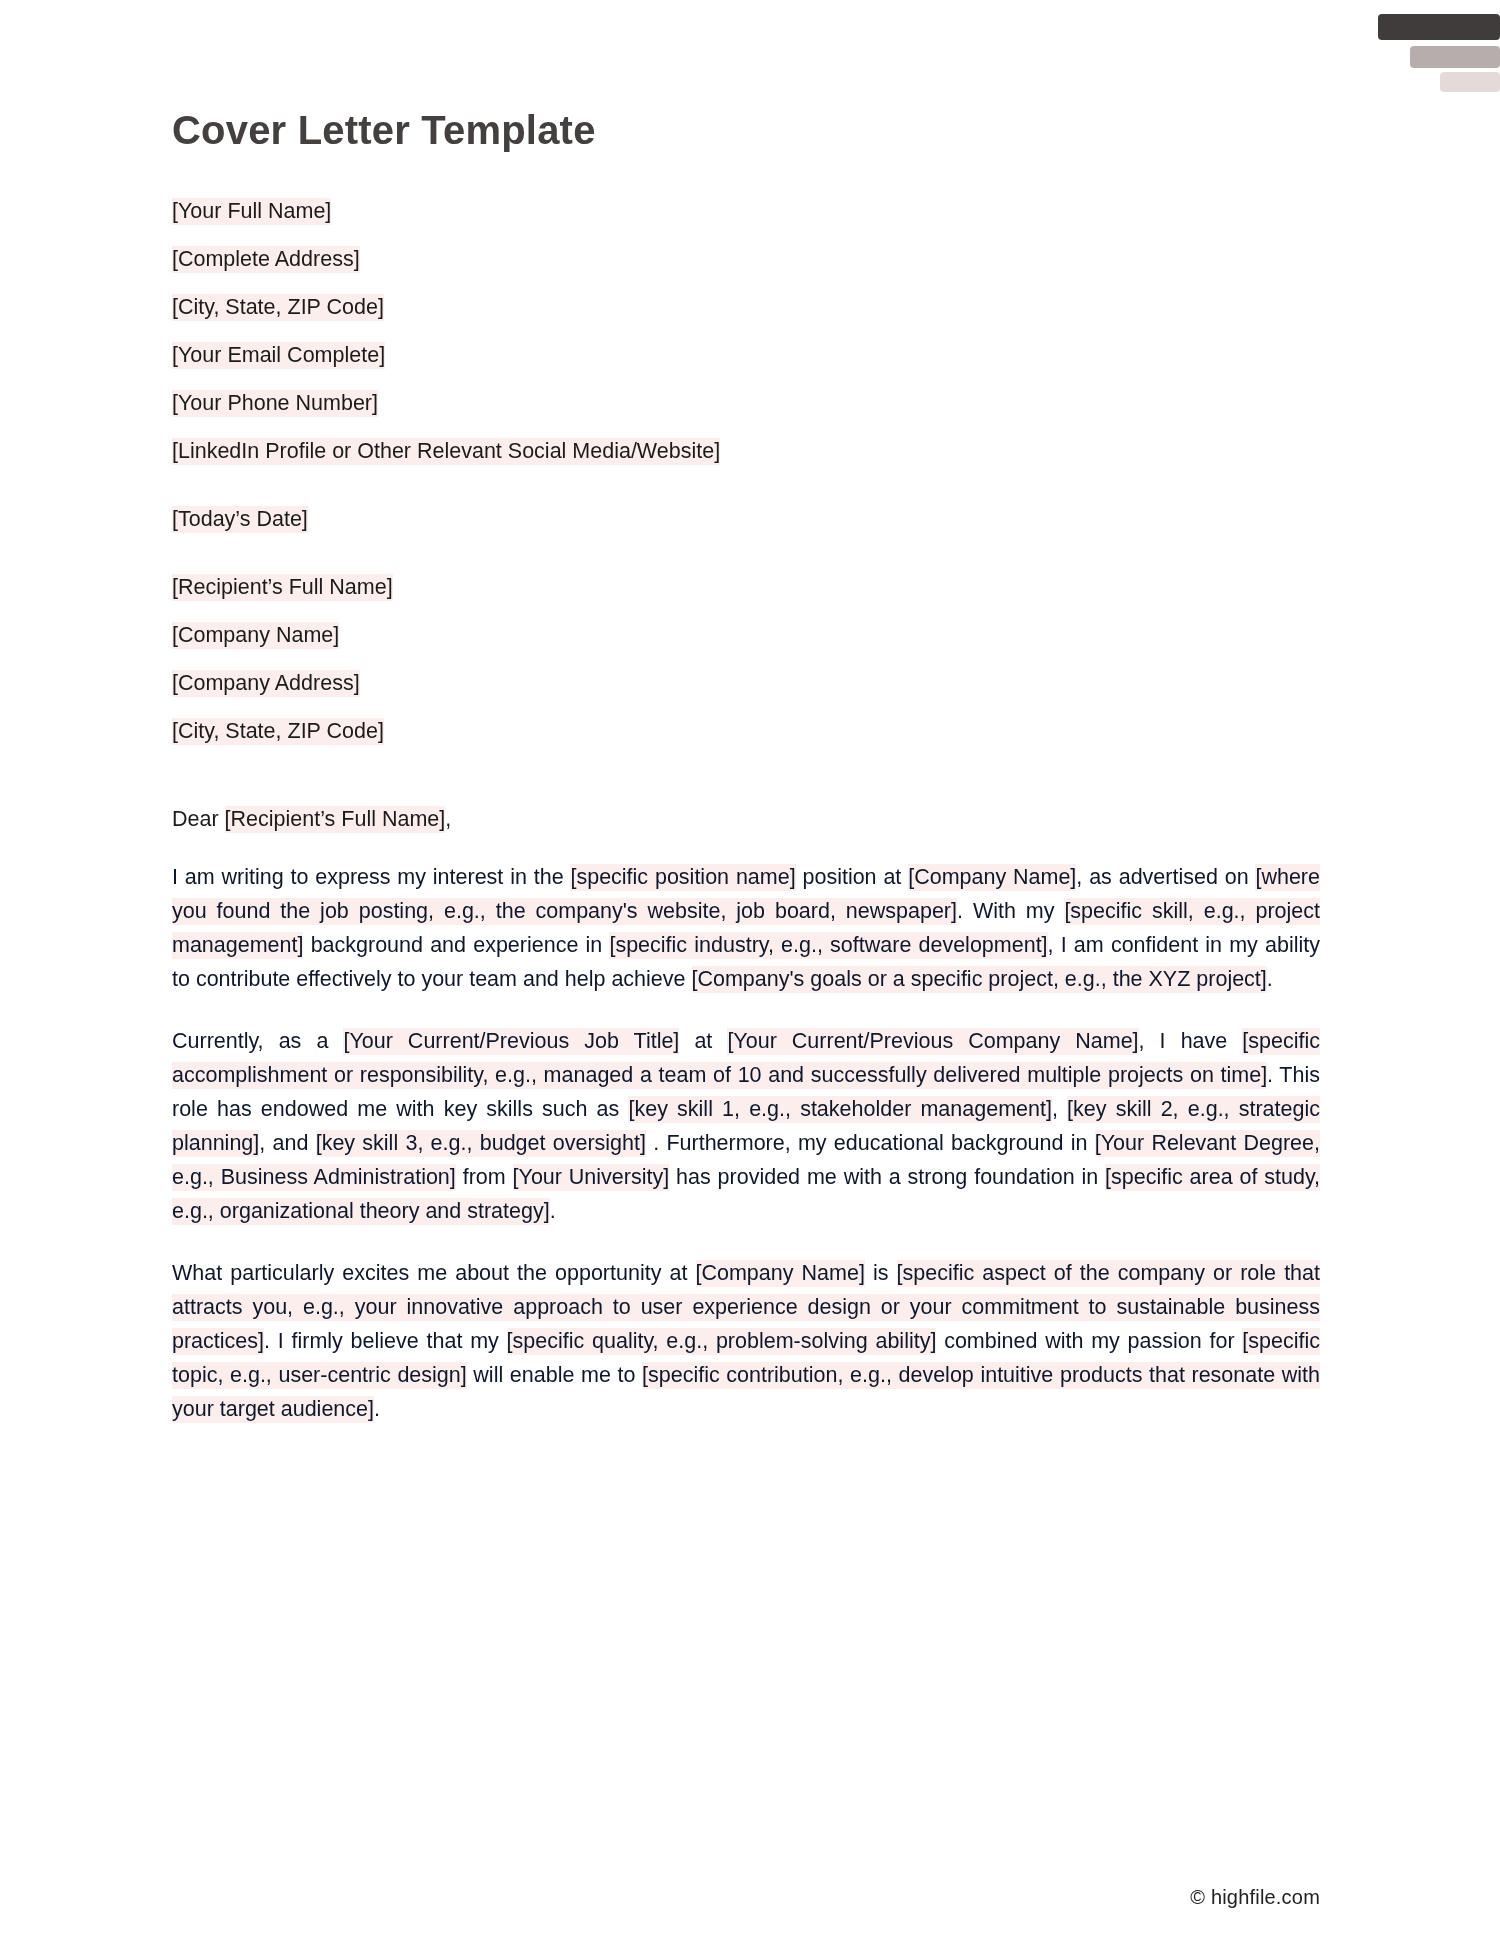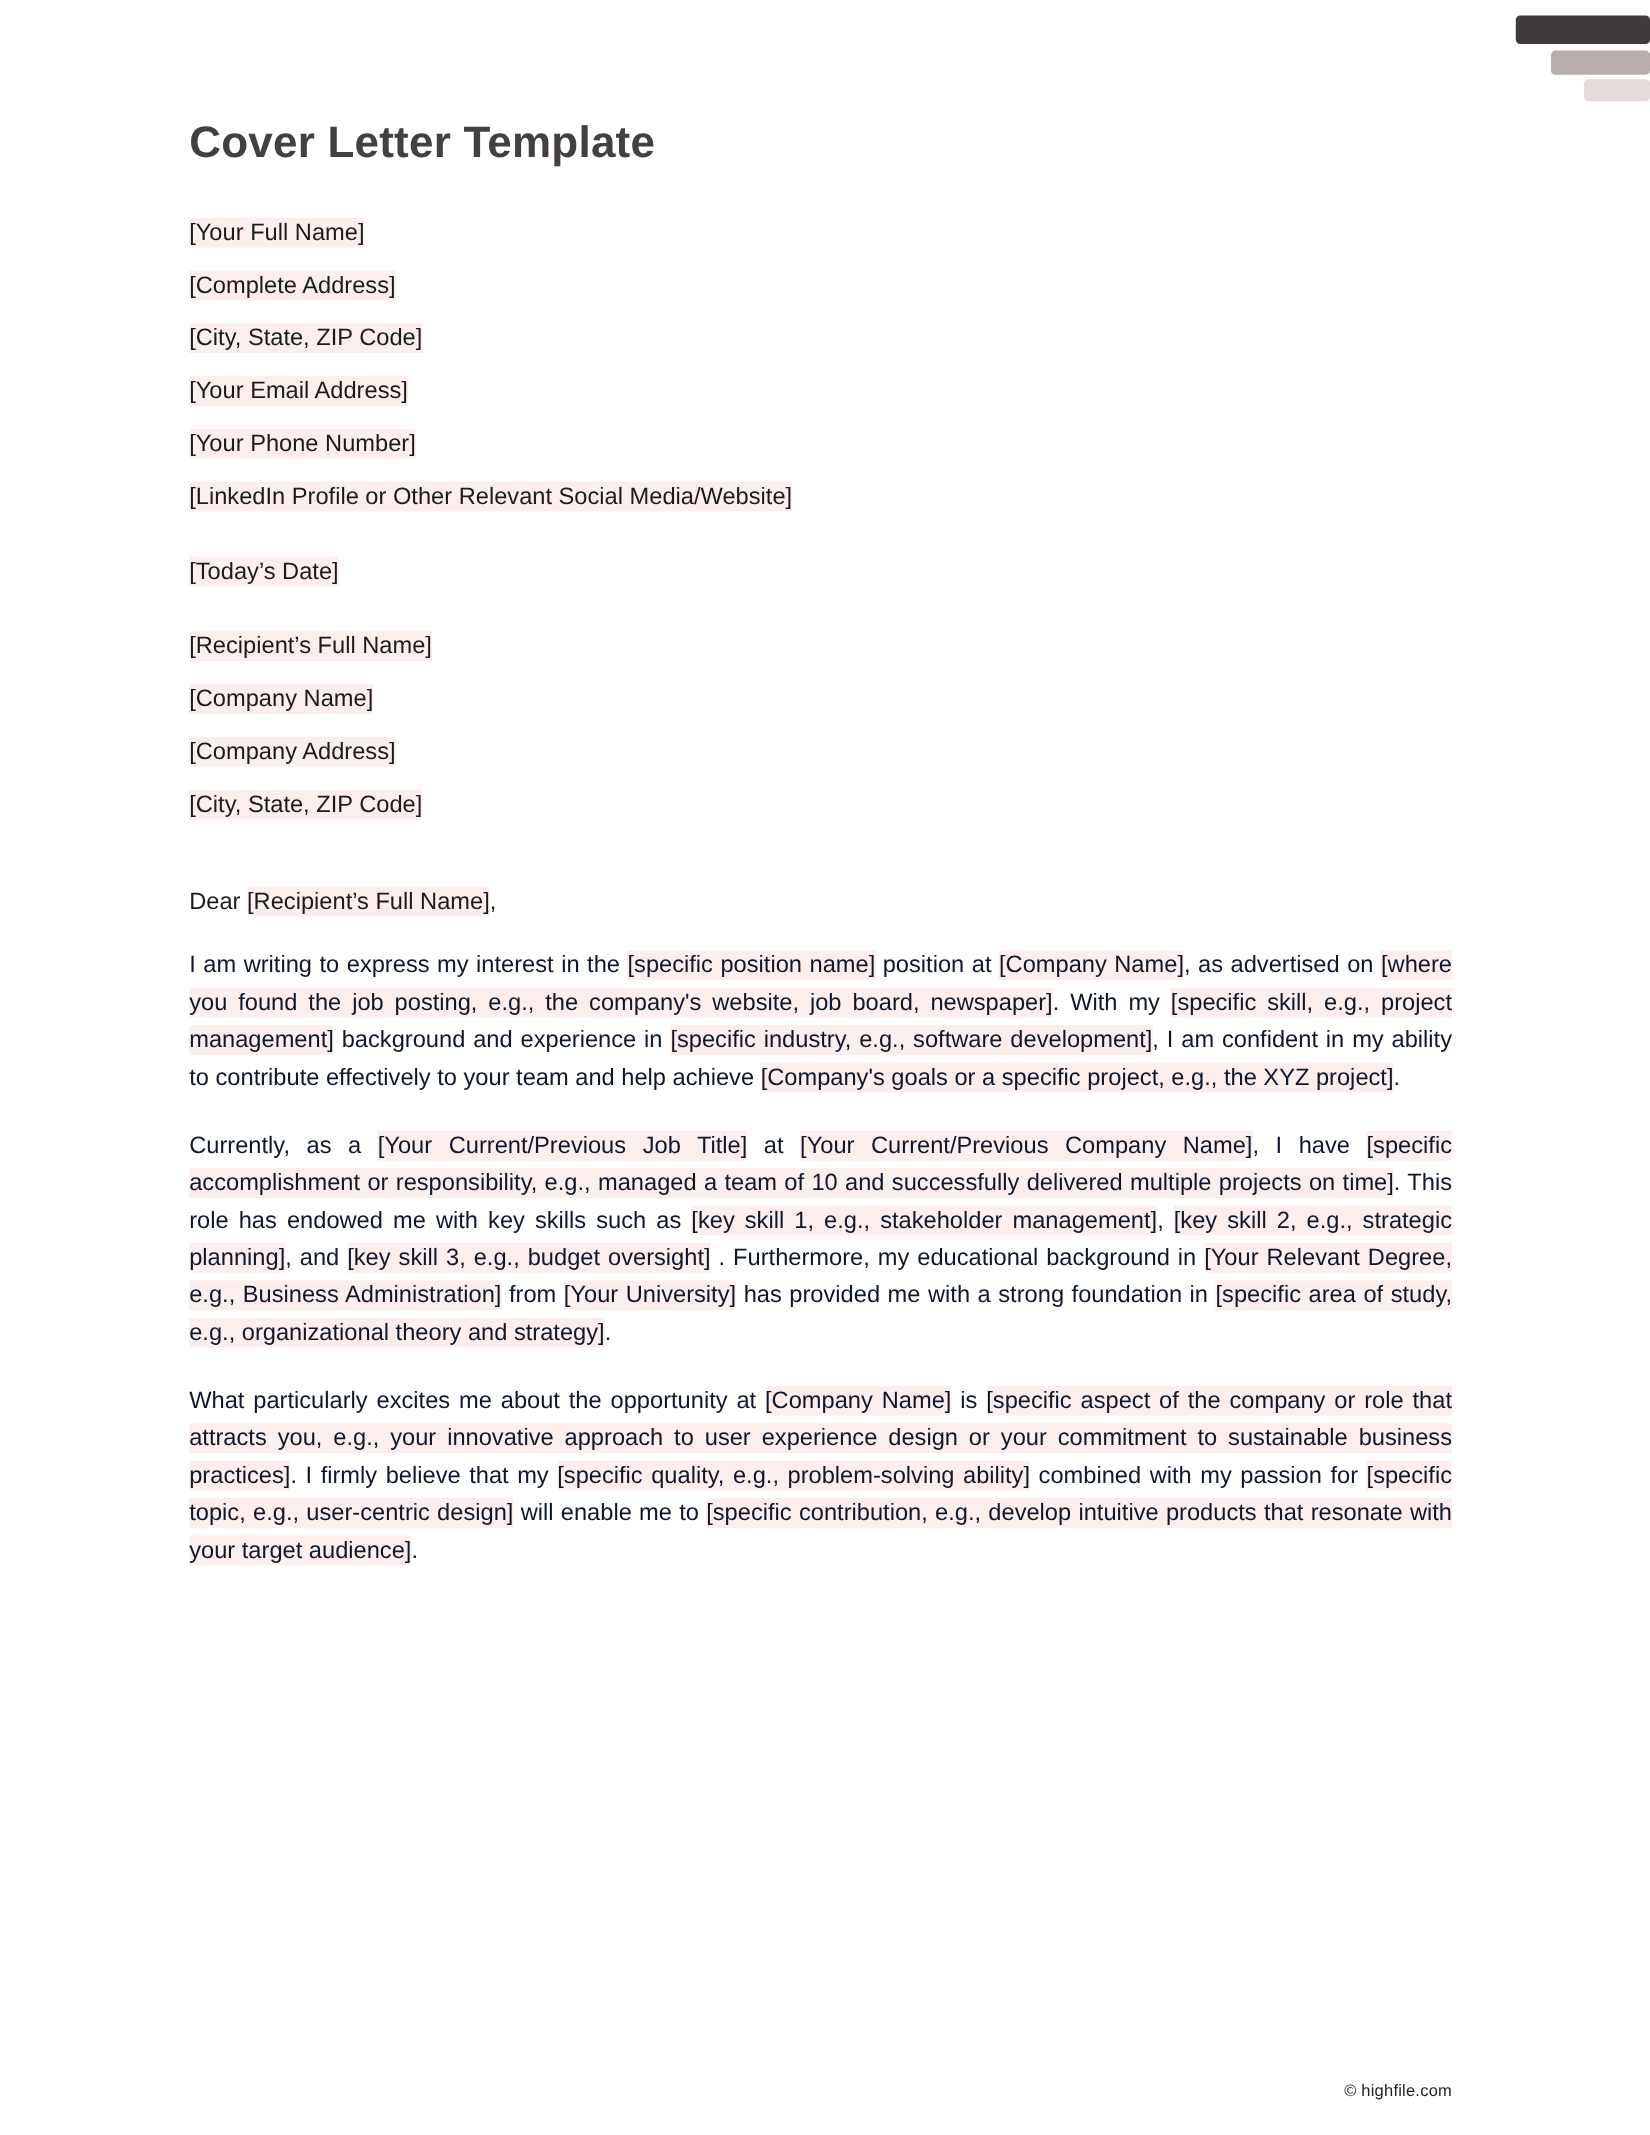--- a/index.html
+++ b/index.html
@@ -108,21 +108,21 @@
     font-size: 21.5px;
     color: #1b1b1b;
     line-height: 1.4;
     margin: 12px 0 27px 0;
   }
 
   .footer {
     position: absolute;
     right: 180px;
     bottom: 32px;
-    font-size: 15px;
+    font-size: 20px;
     color: #222222;
     letter-spacing: 0.2px;
     margin-top: 20px;
   }
 
   .spacer-after-title { height: 44px; }
 </style>
 </head>
 <body>
 
@@ -137,21 +137,21 @@
   <div class="doc">
 
     <h1 class="doc-title">Cover Letter Template</h1>
 
     <div class="spacer-after-title"></div>
 
     <div class="block">
       <p class="line"><span class="hl">[Your Full Name]</span></p>
       <p class="line"><span class="hl">[Complete Address]</span></p>
       <p class="line"><span class="hl">[City, State, ZIP Code]</span></p>
-      <p class="line"><span class="hl">[Your Email Address]</span></p>
+      <p class="line"><span class="hl">[Your Email Complete]</span></p>
       <p class="line"><span class="hl">[Your Phone Number]</span></p>
       <p class="line"><span class="hl">[LinkedIn Profile or Other Relevant Social Media/Website]</span></p>
     </div>
 
     <div class="gap-sm"></div>
 
     <div class="block">
       <p class="line"><span class="hl">[Today’s Date]</span></p>
     </div>
 

